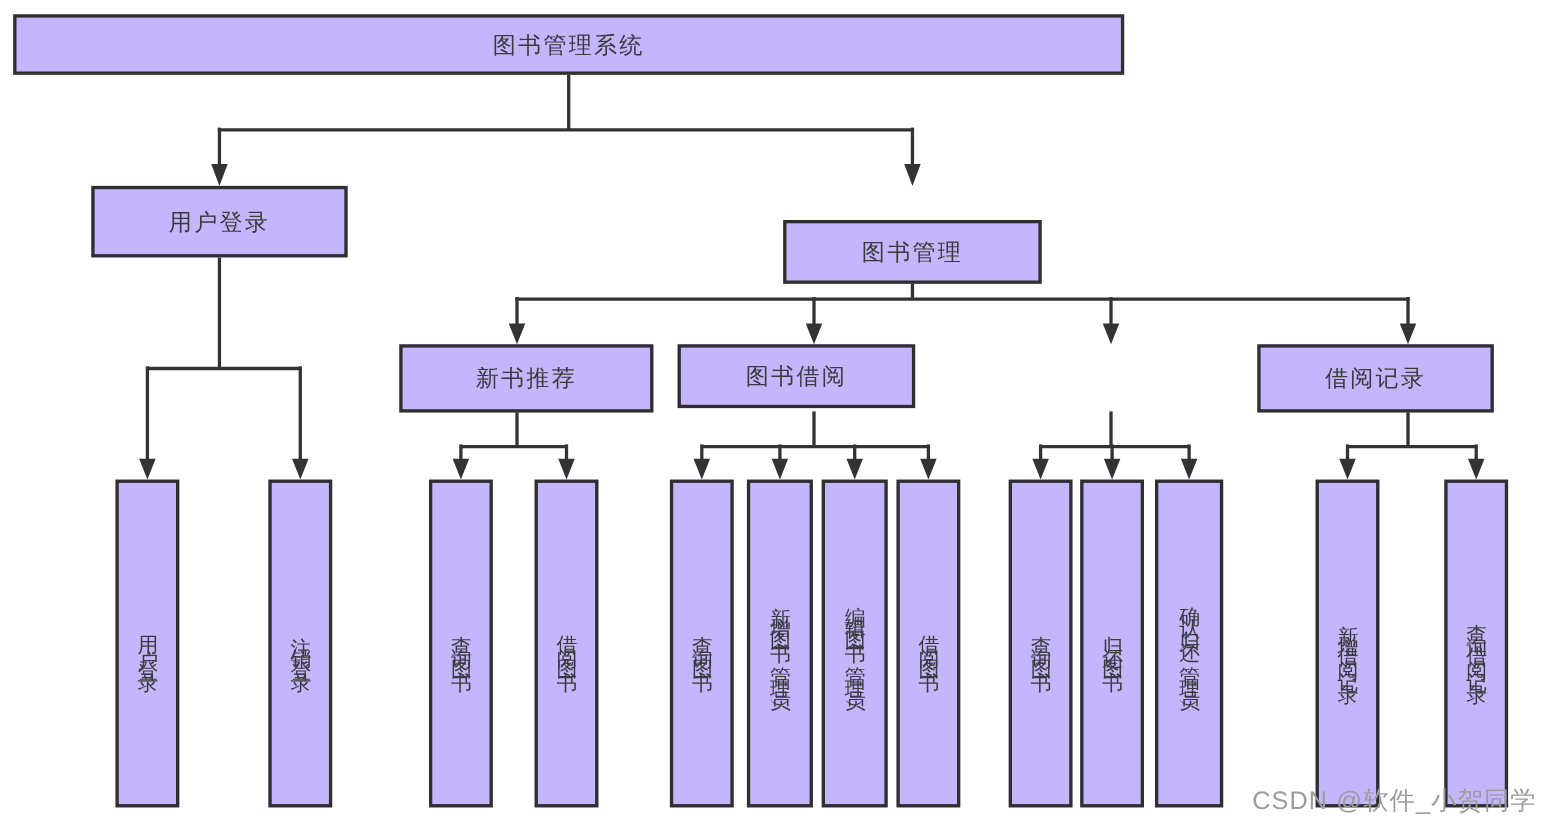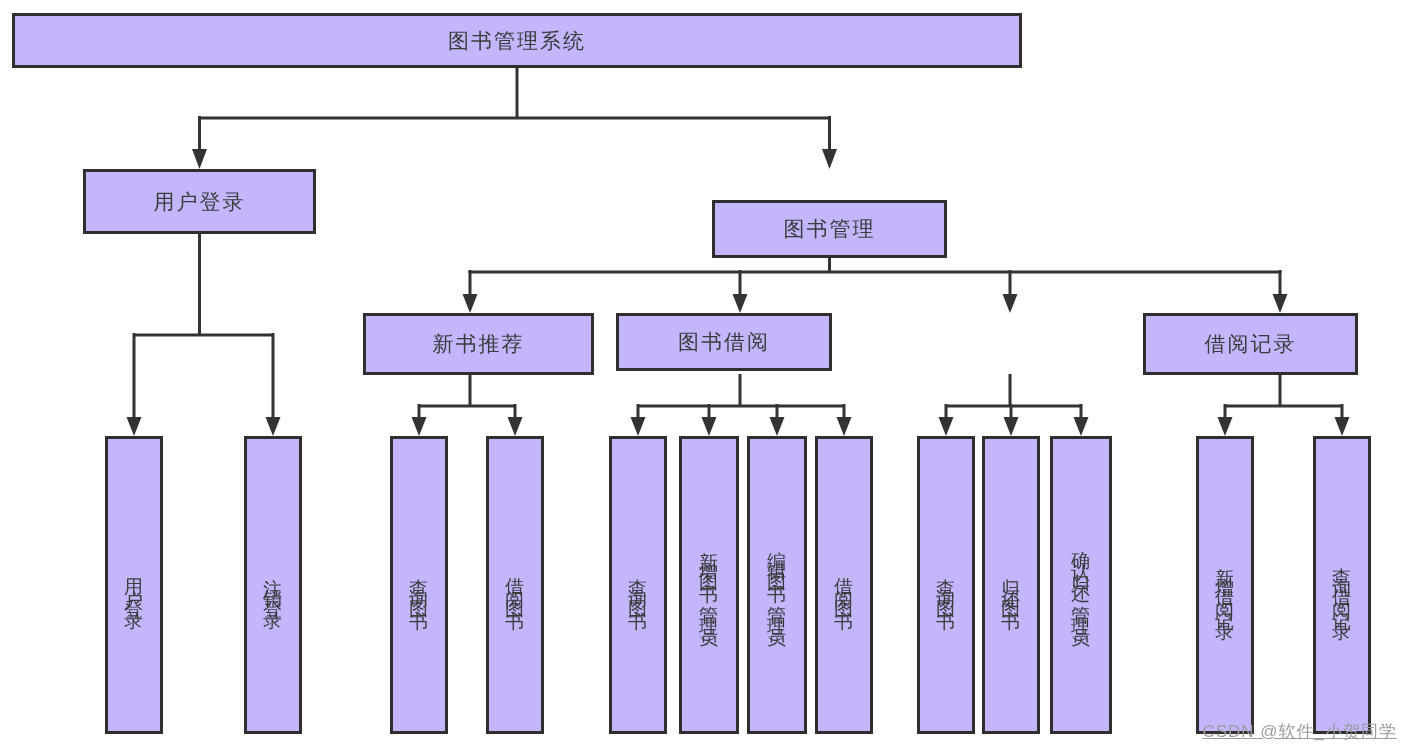--- a/index.html
+++ b/index.html
@@ -27,22 +27,22 @@
   .lvl3-b{left:616px;top:313px;width:216px;height:58px;}
   .lvl3-c{left:903px;top:313px;width:215px;height:62px;}
   .lvl3-d{left:1103px;top:313px;width:215px;height:62px;margin-left:40px;}
   .leaf{top:436px;width:58px;height:298px;}
   .lf1{left:105px;}  .lf2{left:244px;}
   .lf3{left:390px;}  .lf4{left:486px;}
   .lf5{left:609px;}  .lf6{left:679px;width:60px;} .lf7{left:747px;width:60px;} .lf8{left:815px;}
   .lf9{left:917px;}  .lf10{left:982px;} .lf11{left:1050px;width:62px;}
   .lf12{left:1196px;} .lf13{left:1313px;}
   .watermark{
-    position:absolute;right:8px;bottom:4px;font-size:17px;color:#9c9c9c;
-    letter-spacing:1px;white-space:nowrap;text-decoration:underline;
+    position:absolute;right:8px;bottom:4px;font-size:23px;color:#9c9c9c;
+    letter-spacing:1px;white-space:nowrap;
   }
 </style>
 </head>
 <body>
 
 <div class="canvas">
 
   <svg class="connectors" viewBox="0 0 1405 747" xmlns="http://www.w3.org/2000/svg">
 
     <path d="M517 68 V118"></path>

